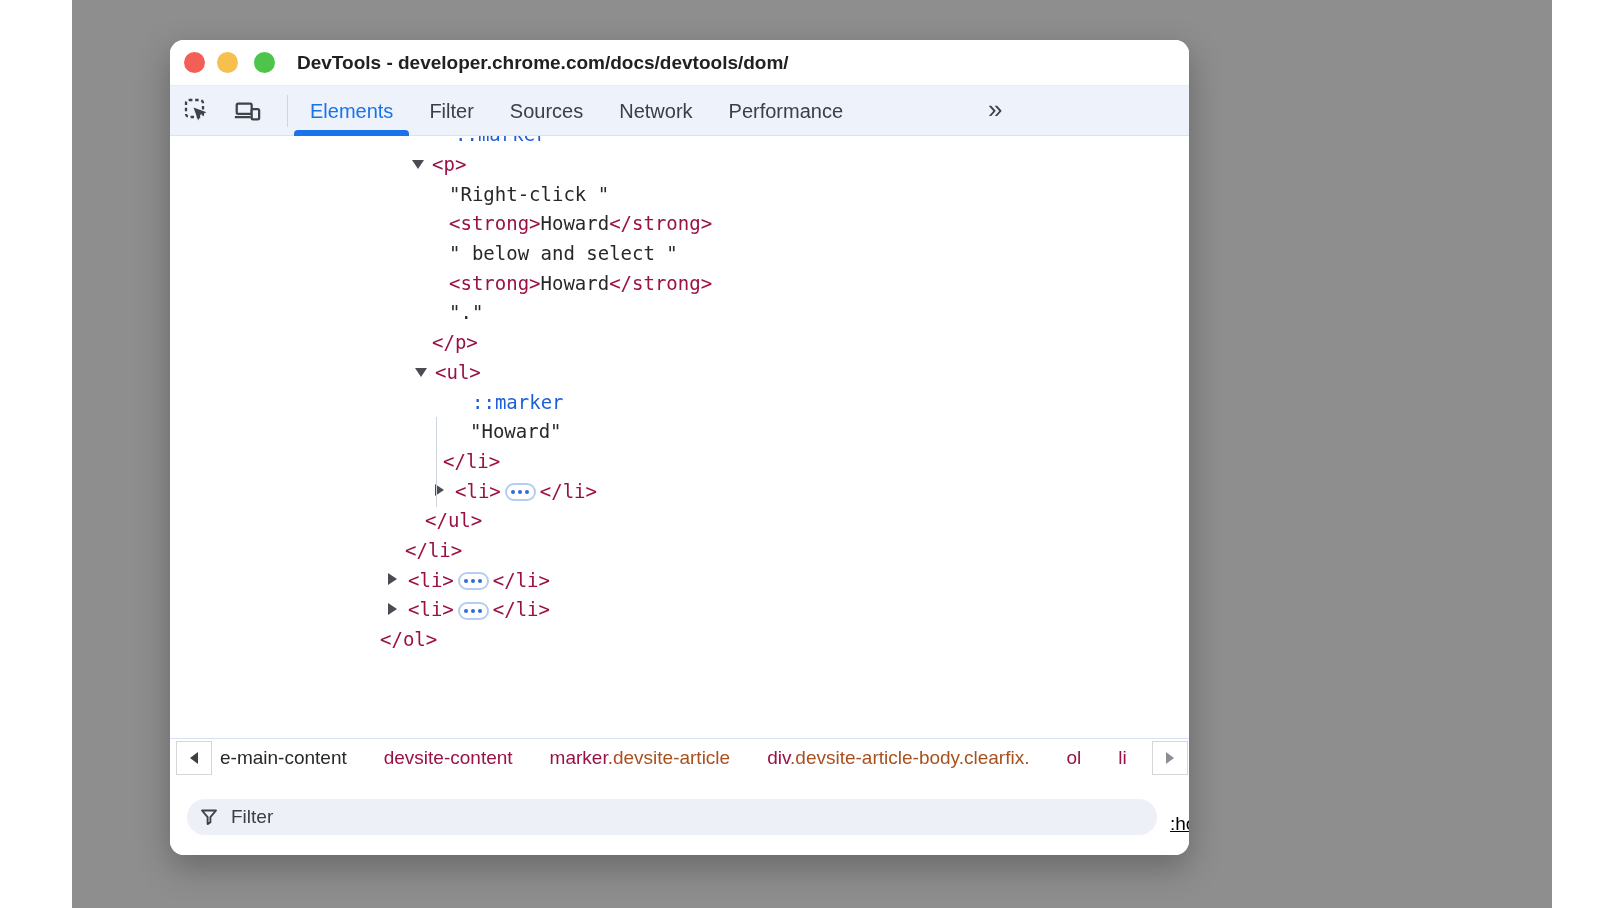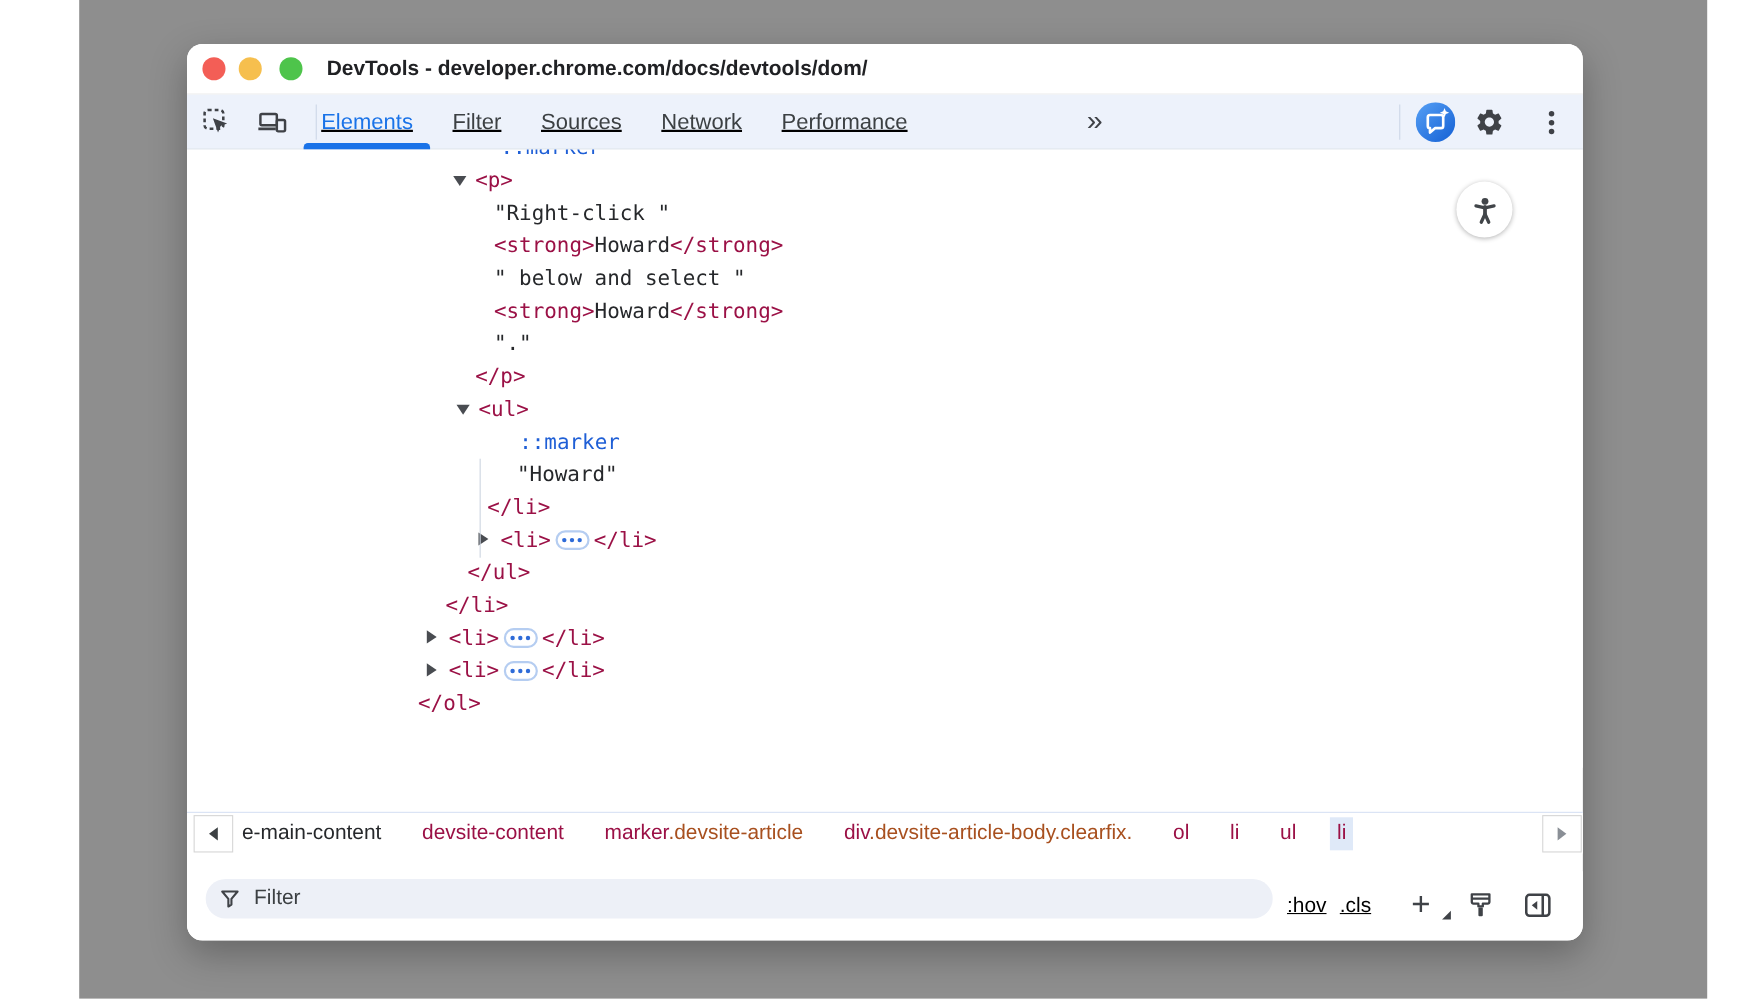--- a/index.html
+++ b/index.html
@@ -1,38 +1,38 @@
 <!DOCTYPE html>
 <html><head>
 <meta charset="utf-8">
 <style>
   html,body{margin:0;padding:0;background:#ffffff;}
   *{box-sizing:border-box;}
   .stage{position:relative;width:1600px;height:908px;overflow:hidden;
          font-family:"Liberation Sans",sans-serif;}
   .backdrop{position:absolute;left:72px;top:0;width:1480px;height:908px;background:#8e8e8e;}
-  .window{position:absolute;left:170px;top:40px;width:1269px;height:815px;background:#fff;
+  .window{position:absolute;left:170px;top:40px;width:1019px;height:815px;background:#fff;
           border-radius:14px;overflow:hidden;box-shadow:0 12px 34px rgba(0,0,0,.28);}
 
   
   .titlebar{position:absolute;left:0;top:0;width:100%;height:46px;background:#fff;border-bottom:1px solid #ececec;}
   .tl{position:absolute;top:12px;width:21px;height:21px;border-radius:50%;}
   .tl.red{left:14px;background:#f35e56;}
   .tl.yellow{left:47px;background:#f6bf4e;}
   .tl.green{left:84px;background:#4ec44b;}
   .wintitle{position:absolute;left:127px;top:0;height:46px;line-height:46px;
             font-size:19px;font-weight:bold;color:#202124;white-space:nowrap;}
 
   
   .toolbar{position:absolute;left:0;top:46px;width:100%;height:50px;background:#edf2fb;border-bottom:1px solid #dde3ea;}
   .tbtn{position:absolute;top:11px;width:28px;height:28px;display:flex;align-items:center;justify-content:center;cursor:pointer;}
   .tbtn.inspect{left:13px;}
   .tbtn.device{left:63px;}
   .vdiv{position:absolute;left:117px;top:9px;width:1px;height:32px;background:#cdd6e6;}
-  .tabs{position:absolute;left:104px;top:0;height:50px;display:flex;text-decoration:underline;}
+  .tabs{position:absolute;left:122px;top:0;height:50px;display:flex;}
   .tab{position:relative;height:50px;line-height:50px;padding:0 18px;font-size:20px;color:#3c4043;white-space:nowrap;cursor:pointer;}
   .tab.active{color:#1a73e8;}
   .tab.active::after{content:"";position:absolute;left:2px;right:2px;bottom:0;height:6px;border-radius:4px 4px 0 0;background:#1a73e8;}
   .moretabs{position:absolute;left:818px;top:0;height:50px;line-height:47px;font-size:26px;color:#3f4247;cursor:pointer;}
   .vdiv2{position:absolute;left:1102px;top:9px;width:1px;height:32px;background:#cdd6e6;}
   .aibtn{position:absolute;left:1117px;top:7px;width:36px;height:36px;cursor:pointer;}
   .gearbtn{position:absolute;left:1170px;top:11px;width:28px;height:28px;cursor:pointer;}
   .dotsbtn{position:absolute;left:1232px;top:11px;width:16px;height:28px;display:flex;flex-direction:column;
            align-items:center;justify-content:center;gap:3px;cursor:pointer;}
   .dotsbtn i{width:5px;height:5px;border-radius:50%;background:#3f4247;}

